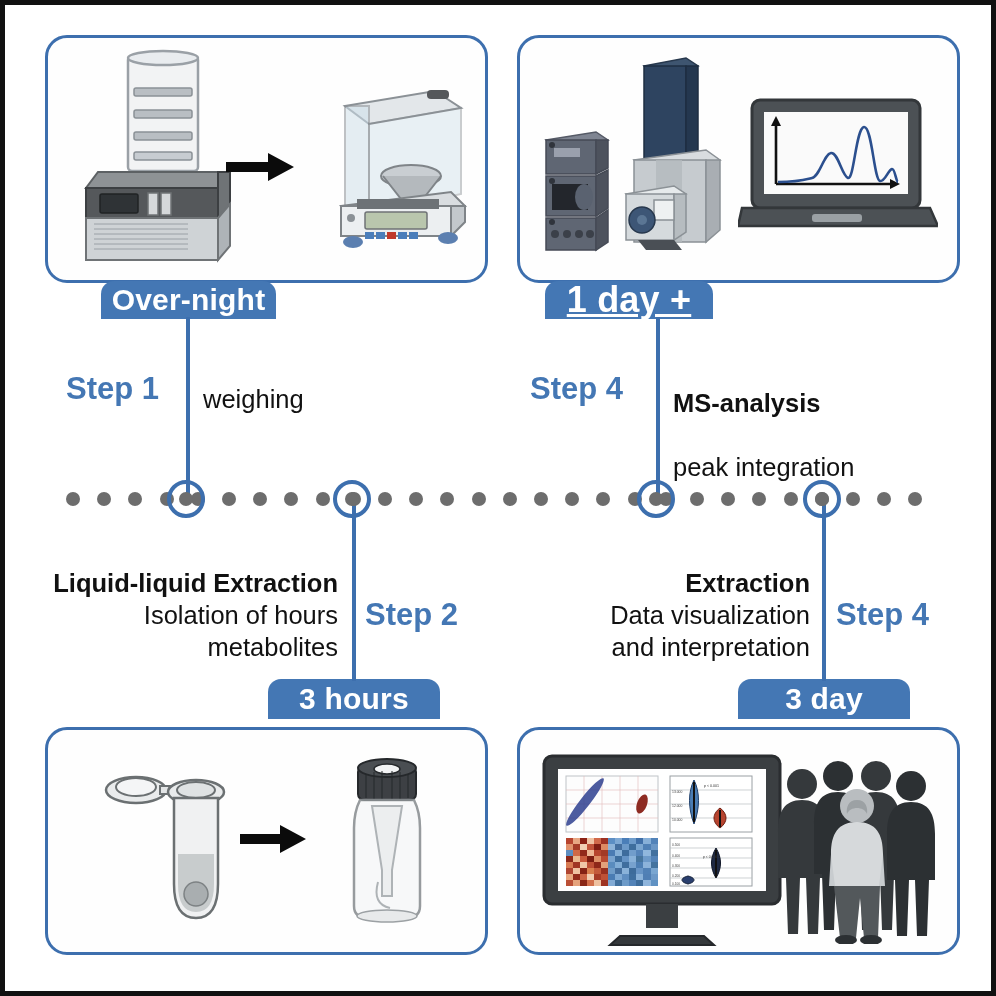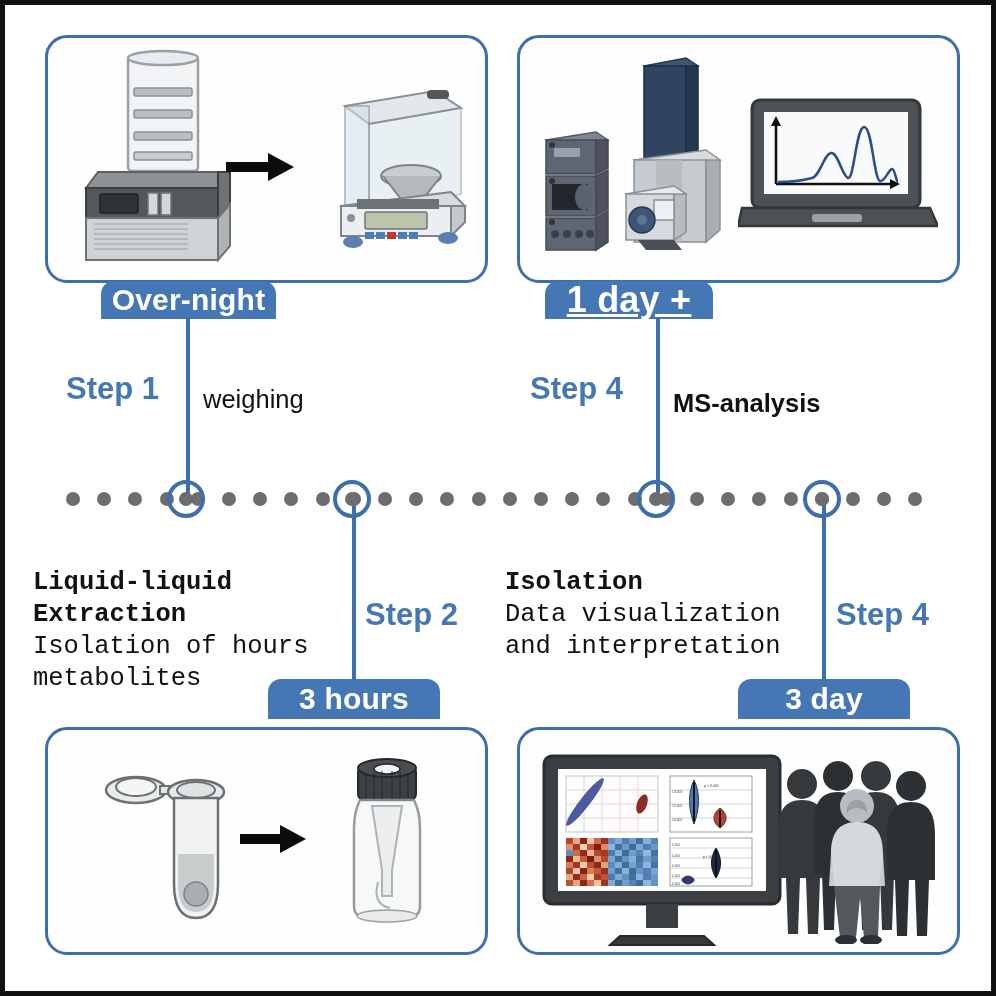--- a/index.html
+++ b/index.html
@@ -5,21 +5,21 @@
   html,body{margin:0;padding:0;background:#fff;}
   body{font-family:"Liberation Sans",sans-serif;}
   #root{position:relative;width:996px;height:996px;background:#ffffff;box-sizing:border-box;border:5px solid #111111;overflow:hidden;}
   .panel{position:absolute;background:#fefefe;border:3.5px solid #3d6fae;border-radius:22px;box-sizing:border-box;}
   .badge{position:absolute;background:#4477b4;color:#ffffff;font-weight:bold;display:flex;align-items:center;justify-content:center;box-sizing:border-box;letter-spacing:.2px;}
   .badge.top-round{border-top-left-radius:13px;border-top-right-radius:13px;}
   .connector{position:absolute;background:#3d6fae;width:4px;}
   .steplabel{position:absolute;color:#4477b4;font-weight:bold;font-size:31px;white-space:nowrap;}
   .desc{position:absolute;color:#111;font-size:25.5px;line-height:1.26;}
   .desc .hd{font-weight:bold;display:block;}
-  .desc.right-al{font-family:Liberation Mono, monospace;}
+  .desc.right-al{text-align:right;}
   .dot{position:absolute;width:14px;height:14px;border-radius:50%;background:#6d6d6d;}
   .ring{position:absolute;width:38px;height:38px;border-radius:50%;border:4px solid #3d6fae;box-sizing:border-box;background:transparent;}
   svg{display:block;}
   .art{position:absolute;}
 </style>
 </head>
 <body>
 
 <div id="root">
 
@@ -421,31 +421,32 @@
   <div class="steplabel" style="left:61px;top:366px;">Step 1</div>
   <div class="desc" style="left:198px;top:346px;width:250px;">
     <br>
     <span>weighing</span>
   </div>
 
   <div class="steplabel" style="left:525px;top:366px;">Step 4</div>
   <div class="desc" style="left:668px;top:346px;width:250px;margin-top:36px;">
     <span class="hd">MS-analysis</span>
     <br>
+    <span>peak integration</span>
   </div>
 
   <div class="desc right-al" style="left:28px;top:562px;width:305px;">
     <span class="hd">Liquid-liquid Extraction</span>
     <span>Isolation of hours</span><br>
     <span>metabolites</span>
   </div>
   <div class="steplabel" style="left:360px;top:592px;">Step 2</div>
 
   <div class="desc right-al" style="left:500px;top:562px;width:305px;">
-    <span class="hd">Isolation</span>
+    <span class="hd">Extraction</span>
     <span>Data visualization</span><br>
     <span>and interpretation</span>
   </div>
   <div class="steplabel" style="left:831px;top:592px;">Step 4</div>
 
   <div id="timeline" style="position:absolute;left:0;top:0;width:996px;height:996px;pointer-events:none;">
       <div class="dot" style="left: 61px; top: 487px;"></div>
       <div class="dot" style="left: 92.2px; top: 487px;"></div>
       <div class="dot" style="left: 123.4px; top: 487px;"></div>
       <div class="dot" style="left: 154.6px; top: 487px;"></div>

